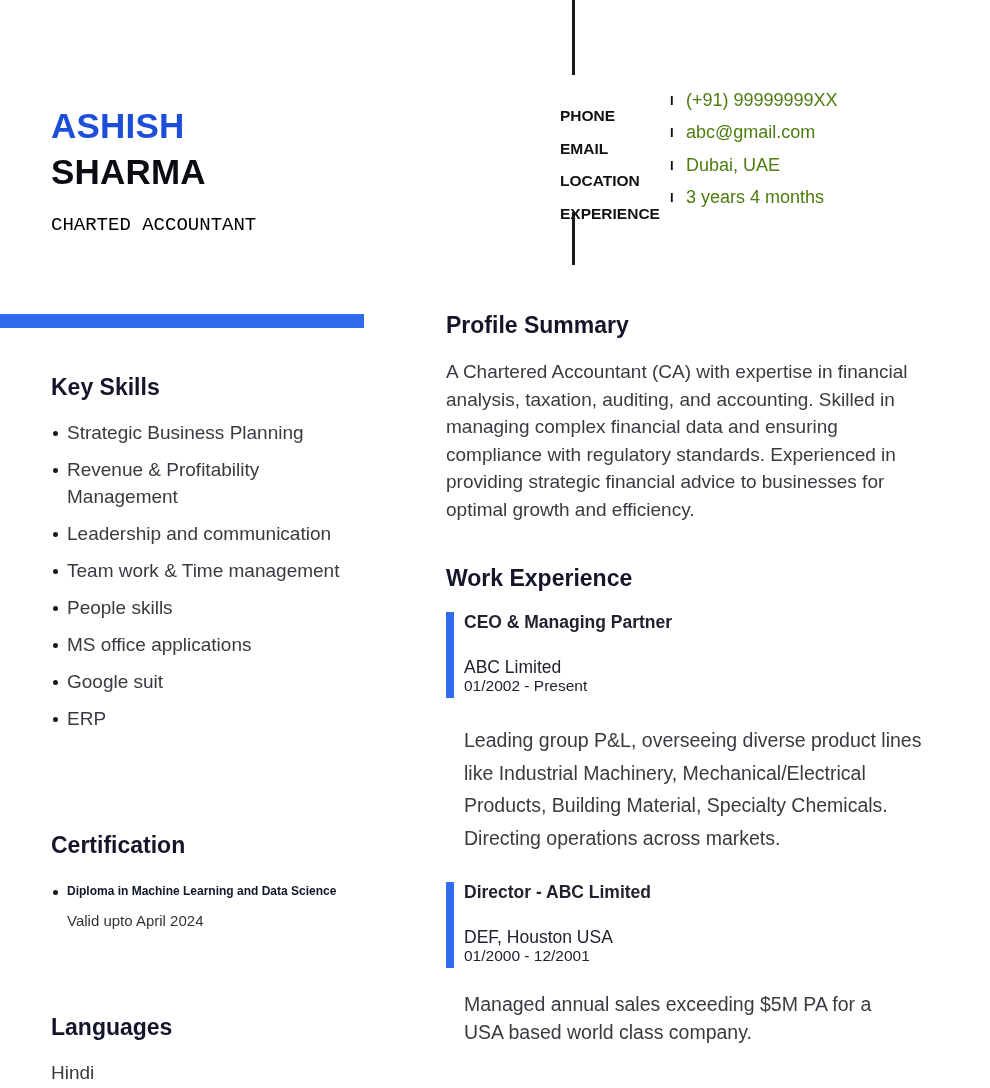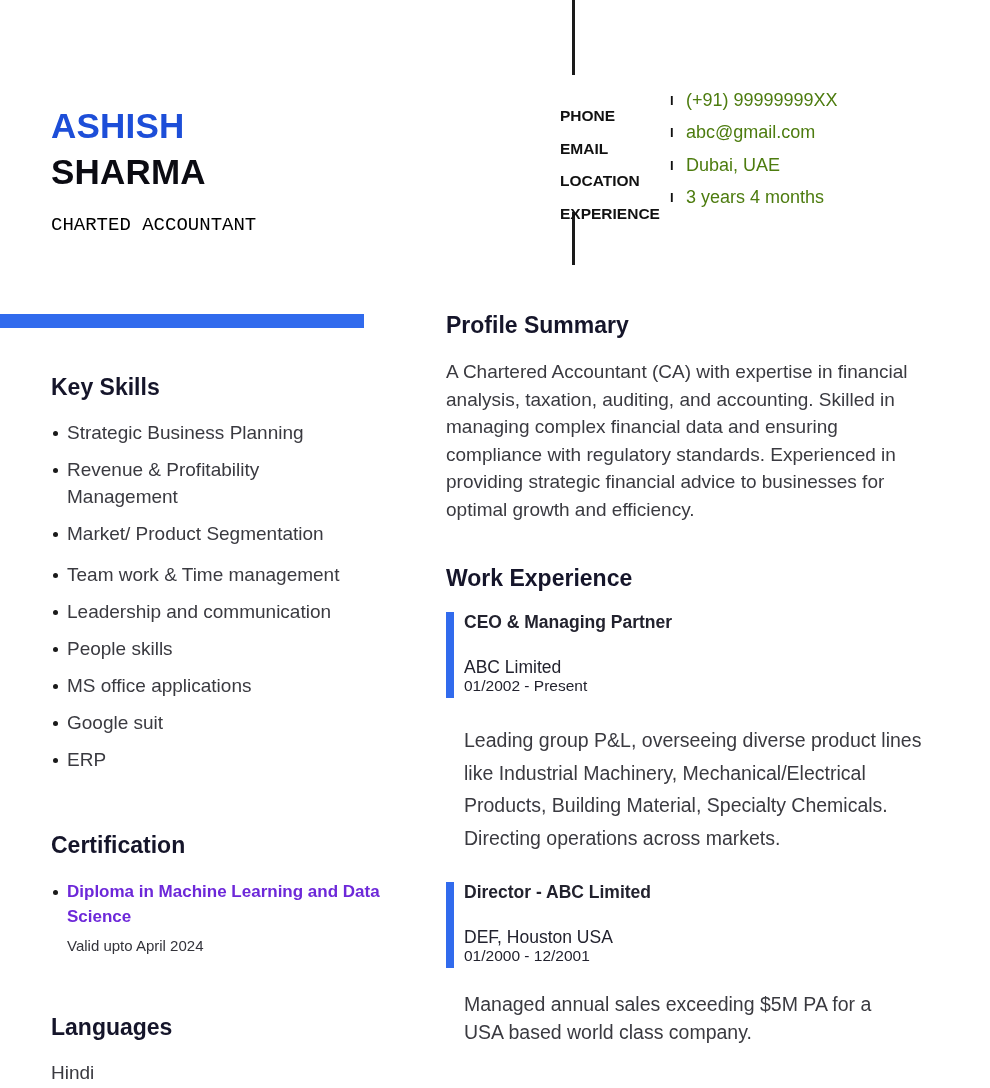--- a/index.html
+++ b/index.html
@@ -22,21 +22,21 @@
 
   .blue-bar { position: absolute; left: 0; top: 314px; width: 364px; height: 14px; background: #316bed; }
 
   .section-h { position: absolute; font-size: 23px; font-weight: 700; color: #15152a; line-height: 28px; }
 
   .skills { position: absolute; left: 51px; top: 419px; list-style: none; width: 320px; }
   .skills li { position: relative; padding-left: 16px; font-size: 19px; color: #3a3a40; line-height: 27px; margin-bottom: 10px; }
   .skills li::before { content: ""; position: absolute; left: 2px; top: 12px; width: 5px; height: 5px; border-radius: 50%; background: #1a1a1a; }
 
   .cert { position: absolute; left: 51px; top: 879px; width: 330px; }
-  .cert-item { position: relative; padding-left: 16px; font-size: 17px; font-weight: 700; color: #6d28d9; line-height: 25px; }
+  .cert-item { position: relative; padding-left: 16px; font-size: 12px; font-weight: 700; color: #0f172a; line-height: 25px; }
   .cert-item::before { content: ""; position: absolute; left: 2px; top: 11px; width: 5px; height: 5px; border-radius: 50%; background: #1a1a1a; }
   .cert-valid { padding-left: 16px; font-size: 15px; color: #33333a; margin-top: 8px; }
 
   .lang-item { position: absolute; left: 51px; top: 1062px; font-size: 19px; color: #3a3a40; }
 
   .summary { position: absolute; left: 446px; top: 358px; width: 490px; font-size: 19px; line-height: 27.6px; color: #3a3a40; }
 
   .job { position: absolute; left: 446px; }
   .job-bar { position: absolute; left: 0; top: 0; width: 8px; background: #316bed; }
   .job-title { position: absolute; left: 18px; top: 0; font-size: 17.5px; font-weight: 700; color: #22222e; white-space: nowrap; }
@@ -76,23 +76,22 @@
     <span class="contact-value">3 years 4 months</span>
   </div>
 </div>
 
 <div class="blue-bar"></div>
 
 <div class="section-h" style="left:51px; top:373px;">Key Skills</div>
 <ul class="skills">
   <li>Strategic Business Planning</li>
   <li style="width:230px;">Revenue &amp; Profitability Management</li>
-  <li style="margin-bottom:14px;">Market/ Product Segmentation</li>
+  <li>Leadership and communication</li>
   <li>Team work &amp; Time management</li>
-  <li>Leadership and communication</li>
   <li>People skills</li>
   <li>MS office applications</li>
   <li>Google suit</li>
   <li>ERP</li>
 </ul>
 
 <div class="section-h" style="left:51px; top:831px;">Certification</div>
 <div class="cert">
   <div class="cert-item">Diploma in Machine Learning and Data Science</div>
   <div class="cert-valid">Valid upto April 2024</div>

